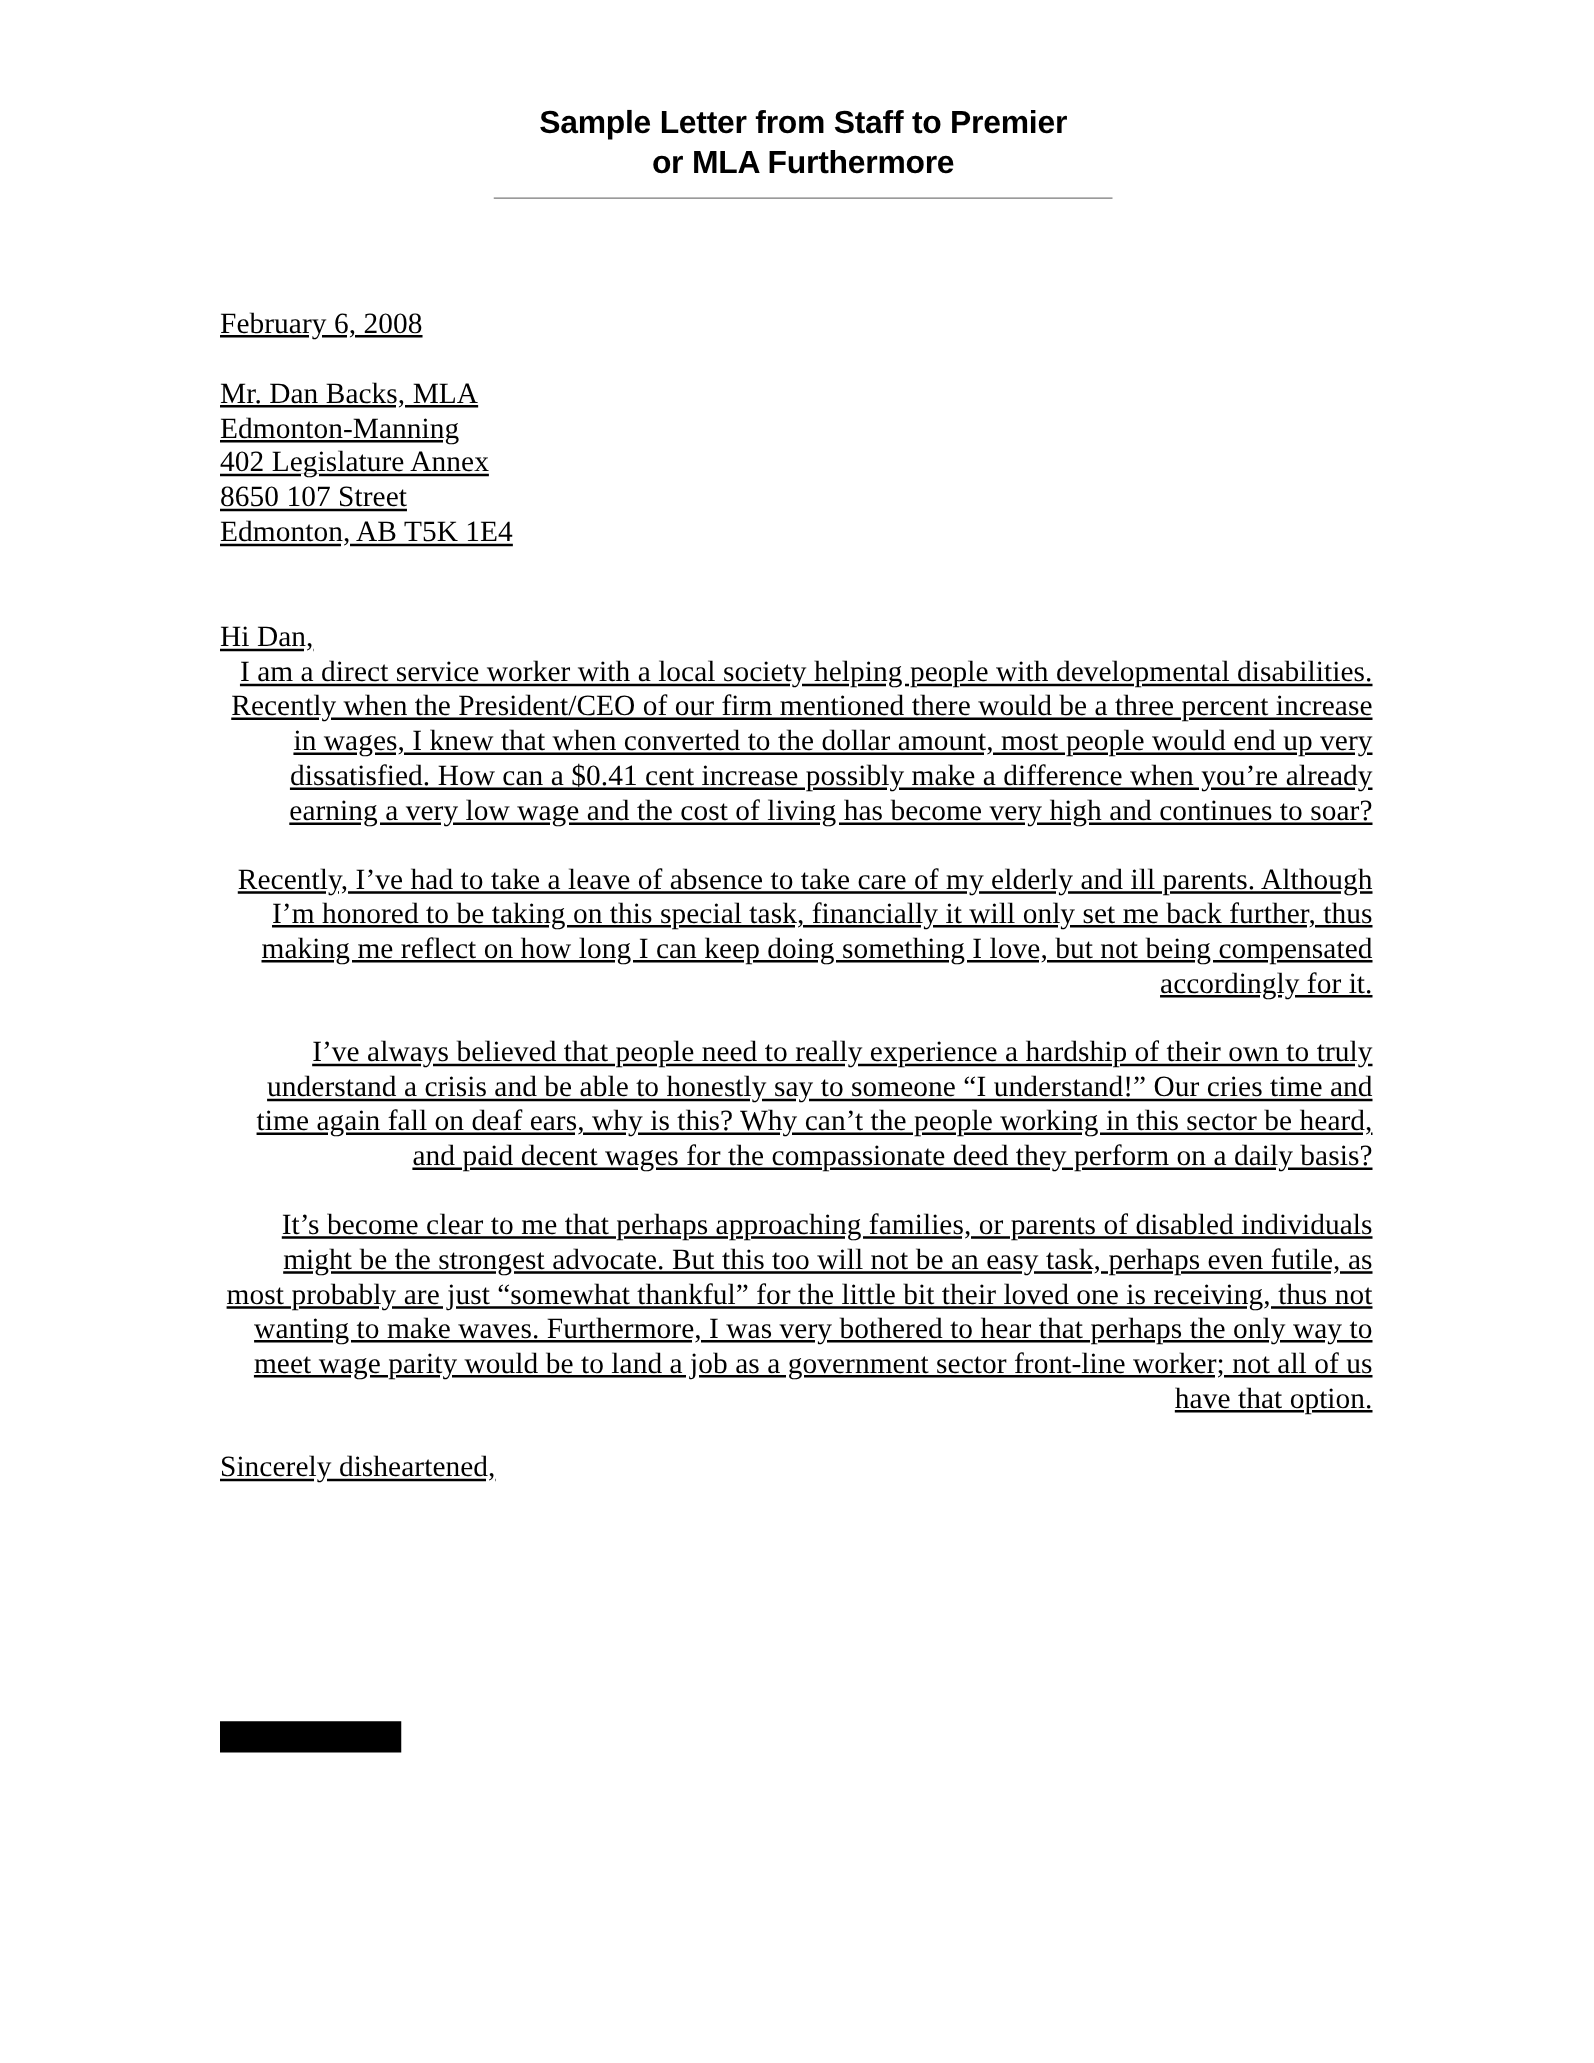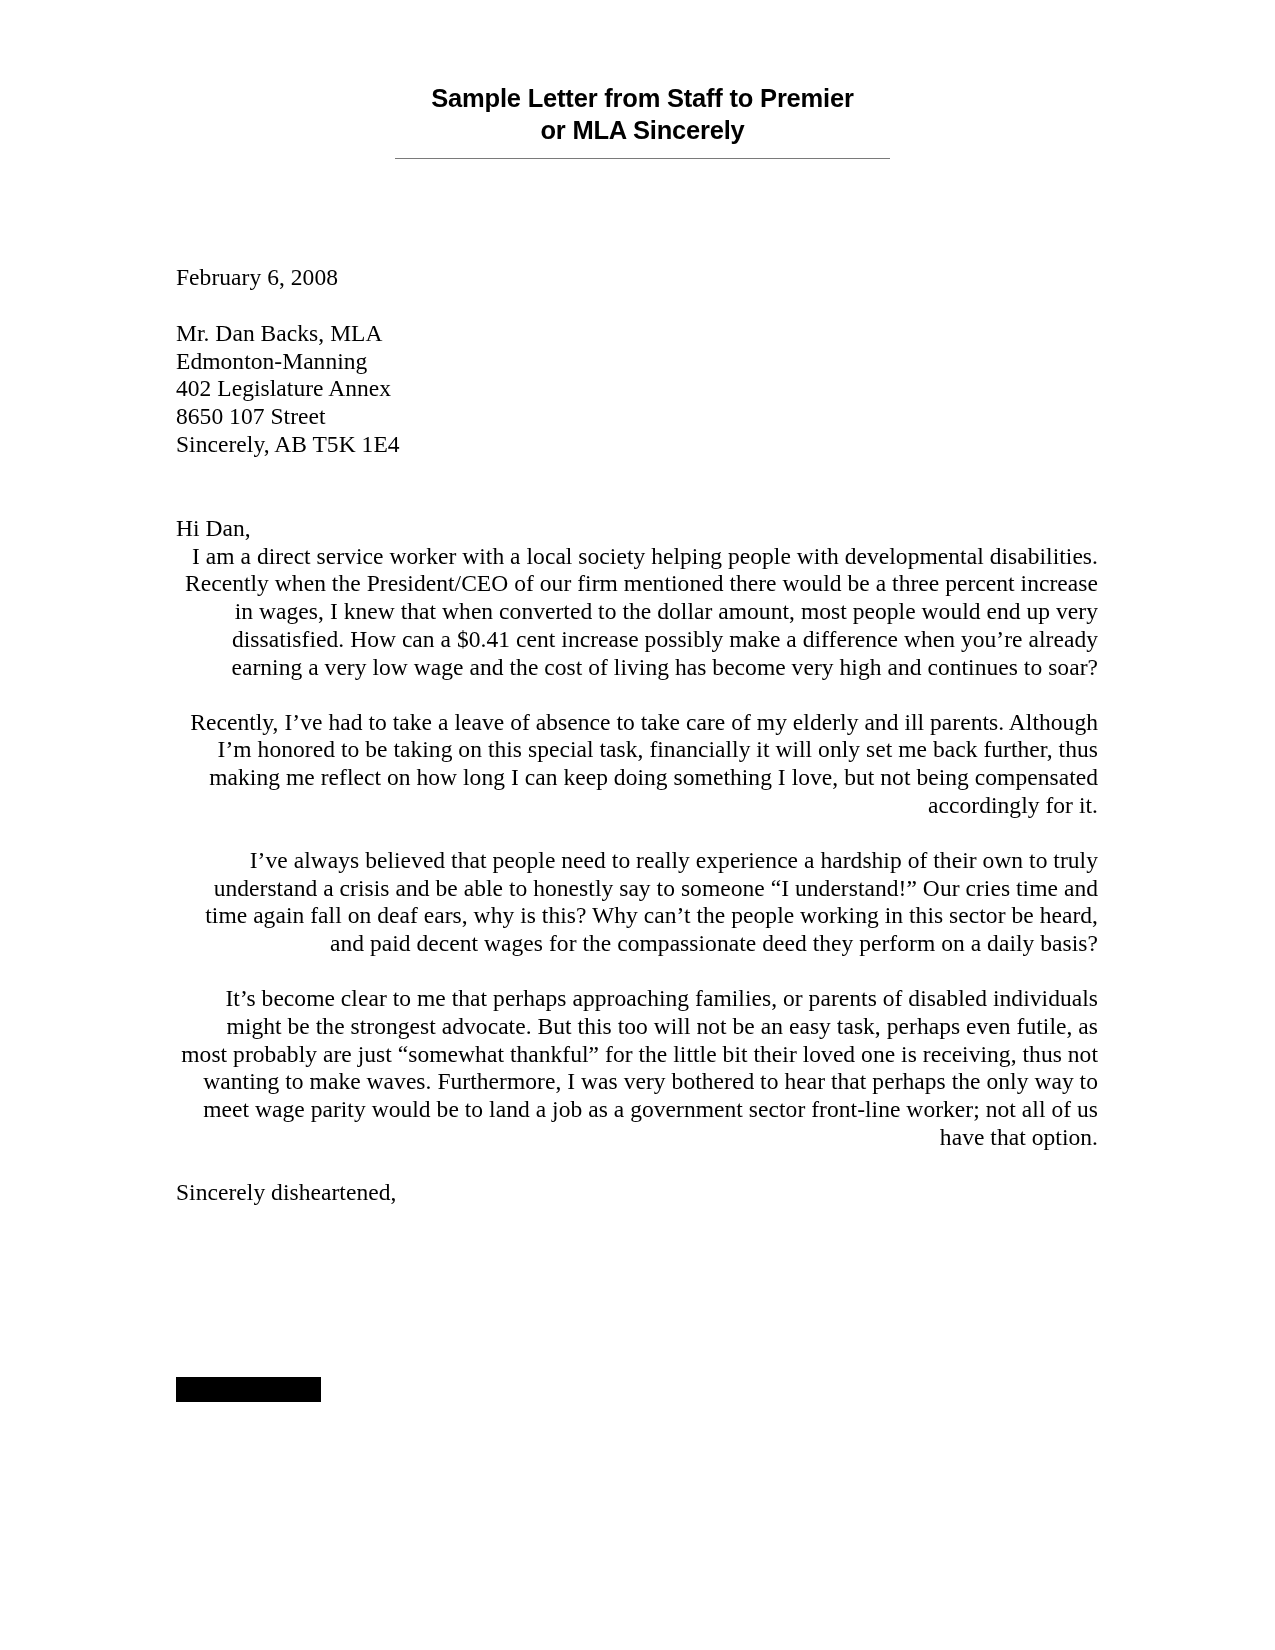--- a/index.html
+++ b/index.html
@@ -41,22 +41,23 @@
   .title-rule {
     margin-top: 12px;
     border: 0;
     border-top: 1.5px solid #7a7a7a;
     width: 100%;
   }
   
   .letter {
     position: absolute;
     left: 176px;
-    top: 264px;
+    top: 246px;
     width: 922px;
+    text-decoration: underline;
   }
   .letter-line,
   .letter-para {
     font-size: 23.5px;
     line-height: 27.8px;
     margin: 0;
     color: #000;
     letter-spacing: 0.05px;
   }
   .date-line {
@@ -87,35 +88,35 @@
   }
 </style>
 </head>
 <body>
 
 <div class="page">
 
   <div class="header-block">
     <div class="doc-title">
       <span>Sample Letter from Staff to Premier</span><br>
-      <span>or MLA Sincerely</span>
+      <span>or MLA Furthermore</span>
     </div>
     <hr class="title-rule">
   </div>
 
   <div class="letter">
 
     <p class="letter-line date-line">February 6, 2008</p>
 
     <div class="address-block">
       <p class="letter-line">Mr. Dan Backs, MLA</p>
       <p class="letter-line">Edmonton-Manning</p>
       <p class="letter-line">402 Legislature Annex</p>
       <p class="letter-line">8650 107 Street</p>
-      <p class="letter-line">Sincerely, AB T5K 1E4</p>
+      <p class="letter-line">Edmonton, AB T5K 1E4</p>
     </div>
 
     <p class="letter-line salutation">Hi Dan,</p>
 
     <p class="letter-para">I am a direct service worker with a local society helping people with developmental disabilities. Recently when the President/CEO of our firm mentioned there would be a three percent increase in wages, I knew that when converted to the dollar amount, most people would end up very dissatisfied. How can a $0.41 cent increase possibly make a difference when you’re already earning a very low wage and the cost of living has become very high and continues to soar?</p>
     <p class="letter-para">Recently, I’ve had to take a leave of absence to take care of my elderly and ill parents. Although I’m honored to be taking on this special task, financially it will only set me back further, thus making me reflect on how long I can keep doing something I love, but not being compensated accordingly for it.</p>
     <p class="letter-para">I’ve always believed that people need to really experience a hardship of their own to truly understand a crisis and be able to honestly say to someone “I understand!” Our cries time and time again fall on deaf ears, why is this? Why can’t the people working in this sector be heard, and paid decent wages for the compassionate deed they perform on a daily basis?</p>
     <p class="letter-para">It’s become clear to me that perhaps approaching families, or parents of disabled individuals might be the strongest advocate. But this too will not be an easy task, perhaps even futile, as most probably are just “somewhat thankful” for the little bit their loved one is receiving, thus not wanting to make waves. Furthermore, I was very bothered to hear that perhaps the only way to meet wage parity would be to land a job as a government sector front-line worker; not all of us have that option.</p>
 
     <p class="letter-line closing">Sincerely disheartened,</p>

